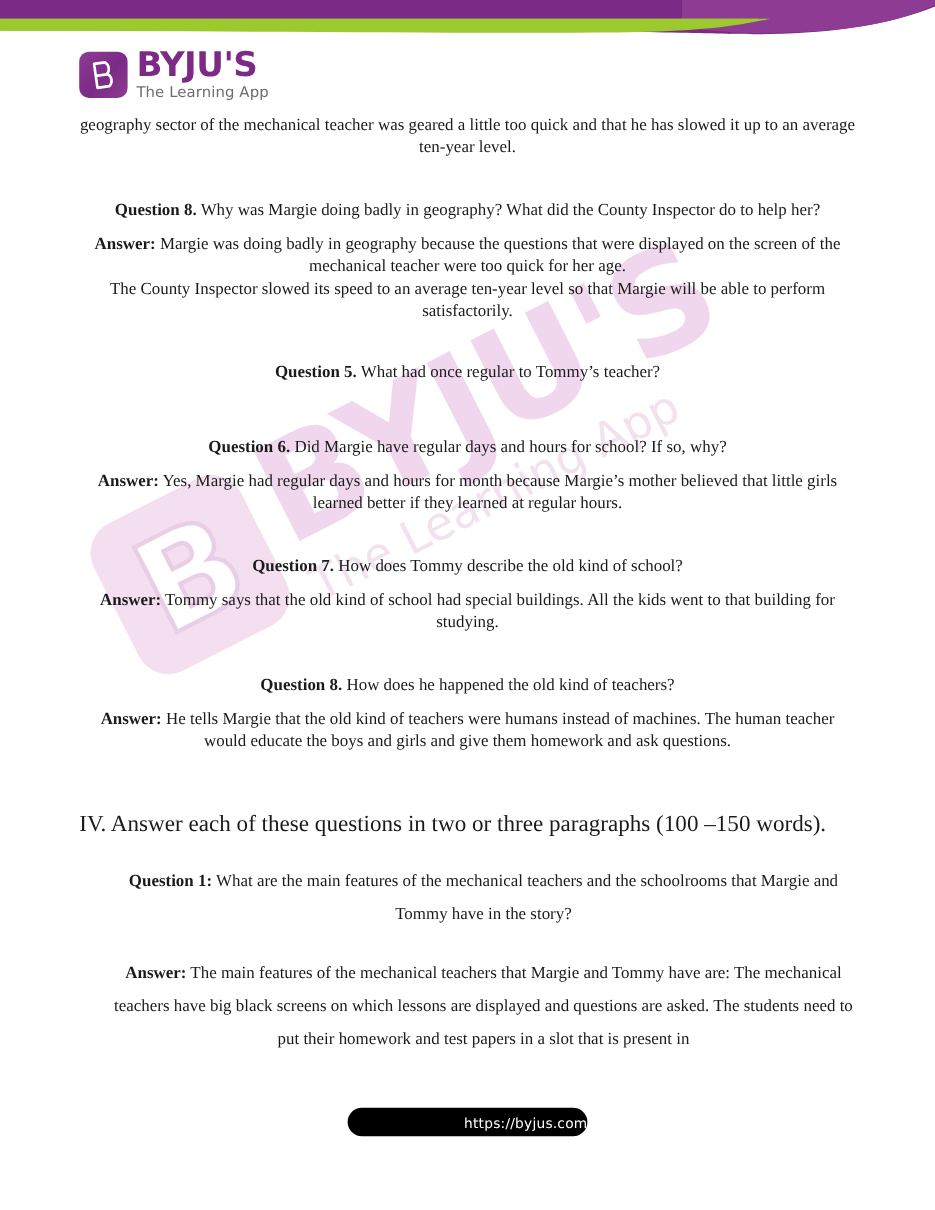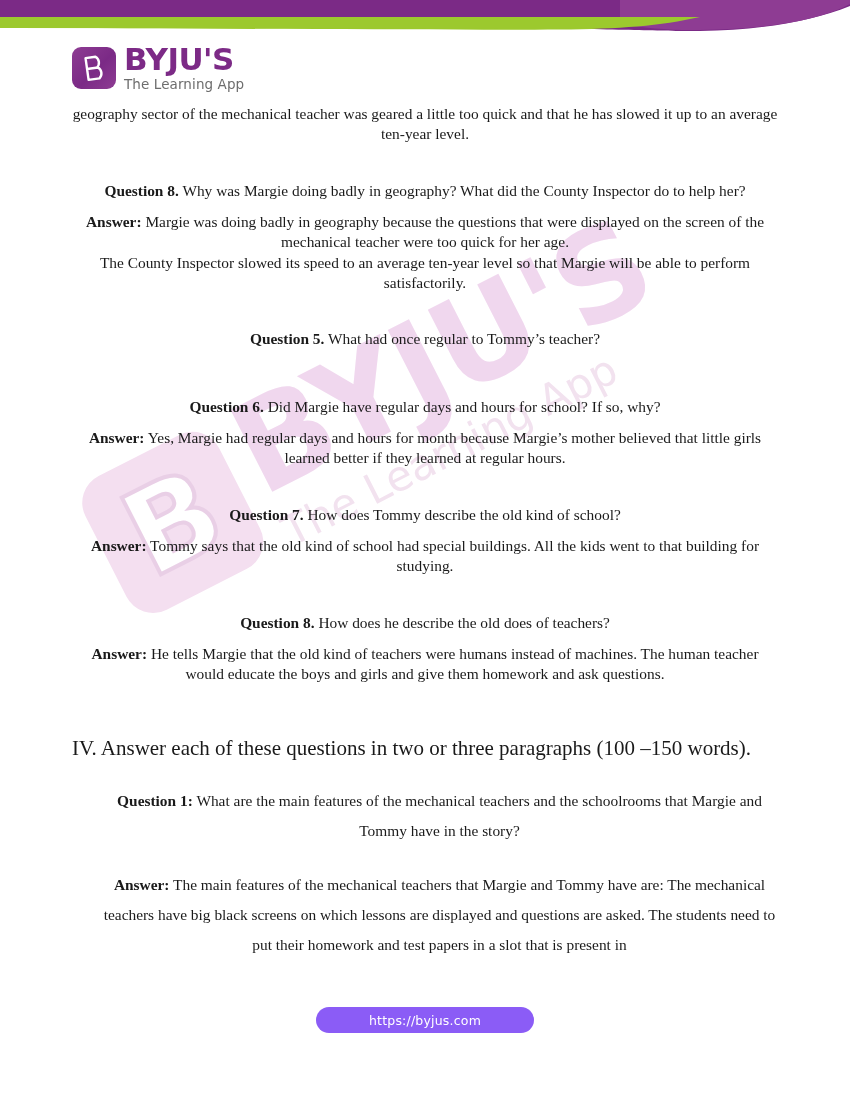--- a/index.html
+++ b/index.html
@@ -166,24 +166,24 @@
 
   
   .footer-btn {
     position: absolute;
     left: 50%;
     transform: translateX(-50%);
     top: 1007px;
     width: 218px;
     height: 26px;
     border-radius: 13px;
-    background: #8b5cf6;
-    display: flex;
-    align-items: center;
-    justify-content: center;
+    background: #000000;
+    display: flex;
+    align-items: center;
+    justify-content: flex-end;
     z-index: 3;
   }
   .footer-btn span {
     font-family: "DejaVu Sans", sans-serif;
     font-size: 12.5px;
     color: #ffffff;
     letter-spacing: 0.2px;
   }
 </style>
 </head>
@@ -248,21 +248,21 @@
     <p class="para"><span class="lbl">Answer:</span> <span>Yes, Margie had regular days and hours for month because Margie’s mother believed that little girls learned better if they learned at regular hours.</span></p>
 
     <div class="gap-lg"></div>
 
     <p class="para"><span class="lbl">Question 7.</span> <span>How does Tommy describe the old kind of school?</span></p>
     <div class="gap-sm"></div>
     <p class="para"><span class="lbl">Answer:</span> <span>Tommy says that the old kind of school had special buildings. All the kids went to that building for studying.</span></p>
 
     <div class="gap-lg"></div>
 
-    <p class="para"><span class="lbl">Question 8.</span> <span>How does he describe the old does of teachers?</span></p>
+    <p class="para"><span class="lbl">Question 8.</span> <span>How does he happened the old kind of teachers?</span></p>
     <div class="gap-sm"></div>
     <p class="para"><span class="lbl">Answer:</span> <span>He tells Margie that the old kind of teachers were humans instead of machines. The human teacher would educate the boys and girls and give them homework and ask questions.</span></p>
 
     <div class="gap-xl"></div>
 
     <p class="heading">IV. Answer each of these questions in two or three paragraphs (100 –150 words).</p>
 
     <div class="gap-md"></div>
 
     <p class="para loose"><span class="lbl">Question 1:</span> <span>What are the main features of the mechanical teachers and the schoolrooms that Margie and Tommy have in the story?</span></p>

